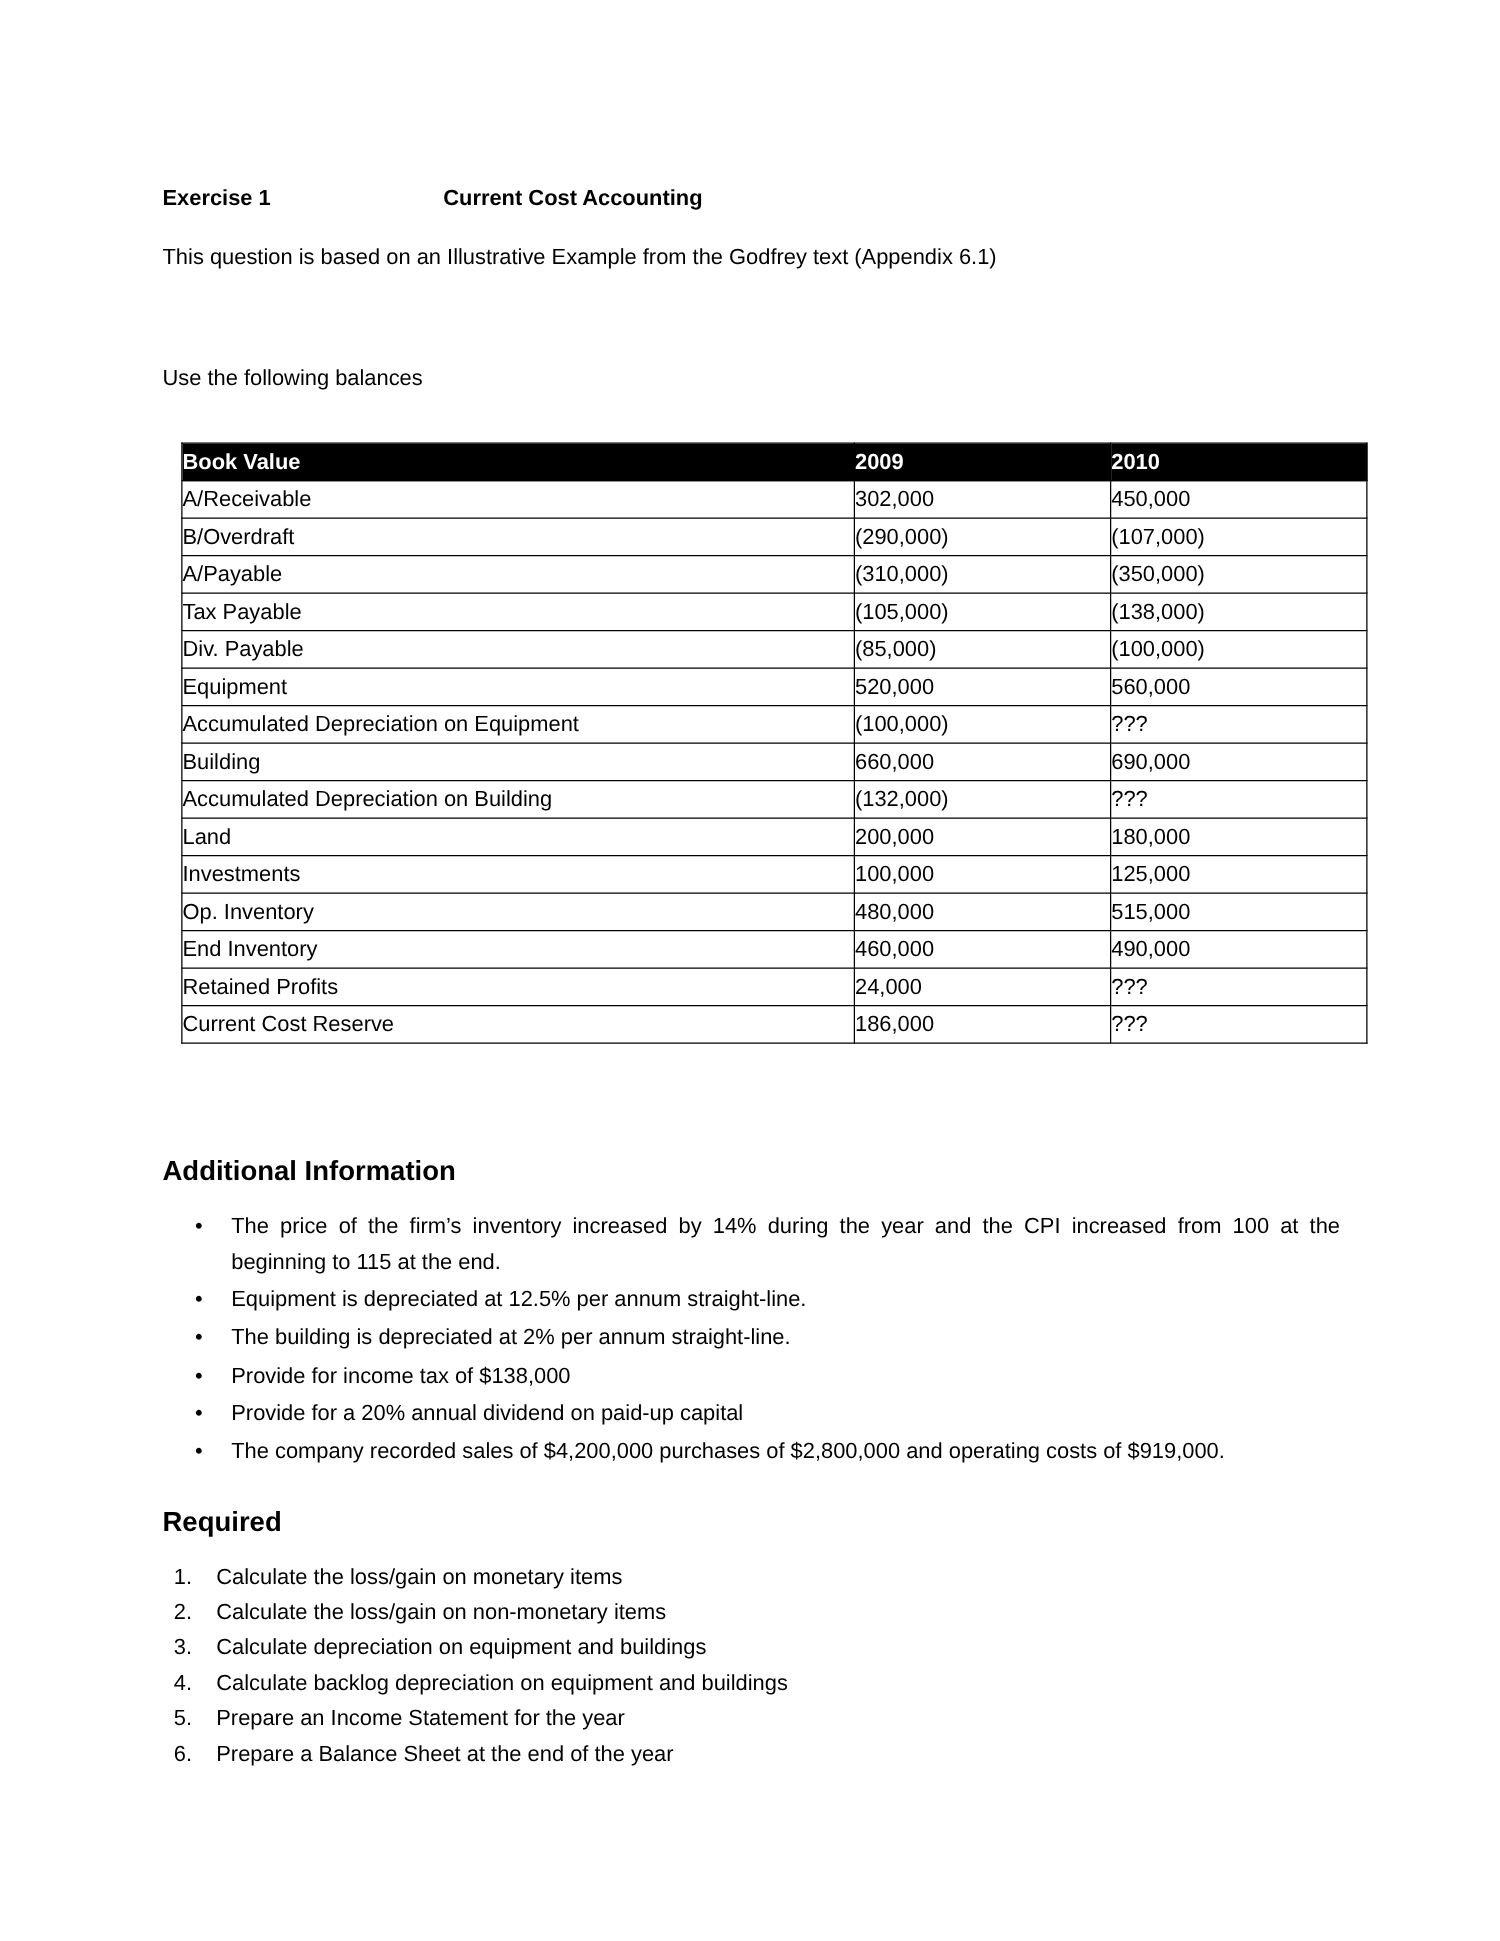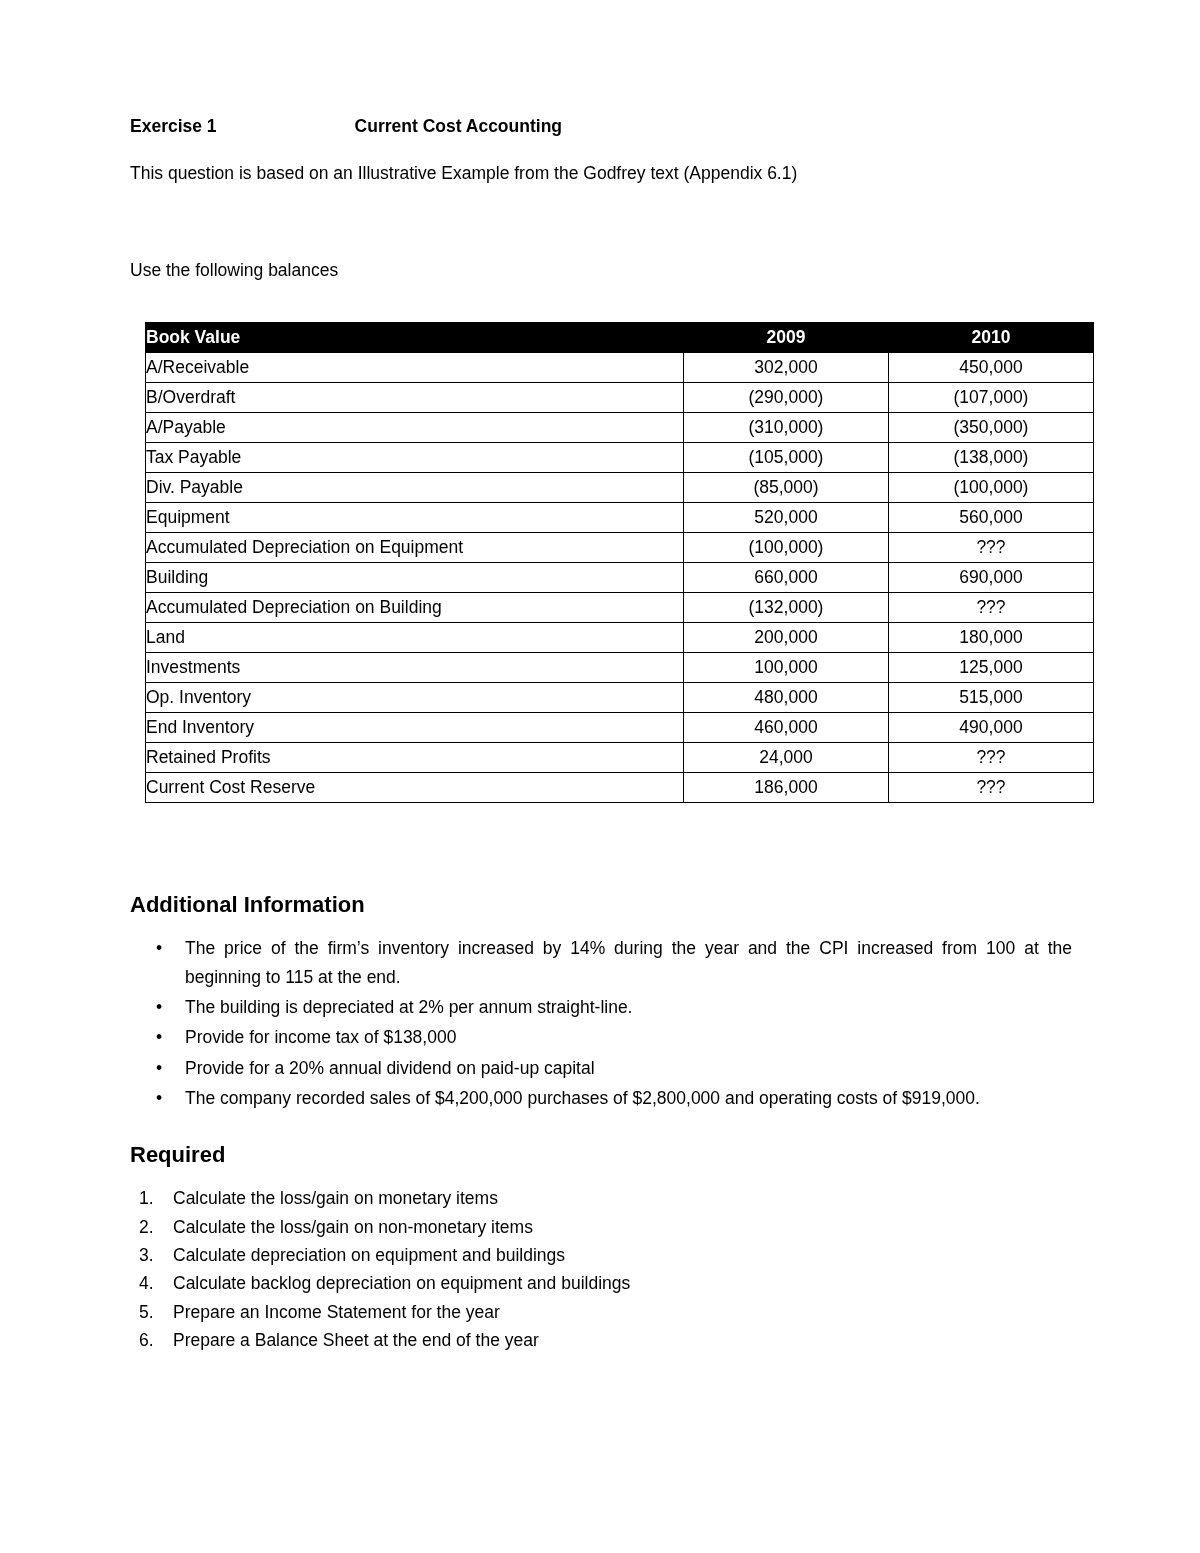--- a/index.html
+++ b/index.html
@@ -15,21 +15,21 @@
     position: relative;
     width: 1200px;
     height: 1553px;
     background: #ffffff;
     overflow: hidden;
     box-sizing: border-box;
   }
   .content {
     position: absolute;
     left: 130px;
-    top: 116px;
+    top: 148px;
     width: 930px;
   }
 
   
   .heading-row {
     font-size: 17.5px;
     font-weight: bold;
     line-height: 1.25;
     margin: 0 0 24px 0;
     white-space: pre;
@@ -64,21 +64,21 @@
     box-sizing: border-box;
   }
   table.balances thead th {
     background: #000000;
     color: #ffffff;
     font-weight: bold;
     border-color: #000000;
     height: 30px;
   }
   th.col-label, td.col-label { width: 538px; text-align: left; padding-left: 8px; }
-  th.col-year, td.col-year   { width: 205px; text-align: center; }
+  th.col-year, td.col-year   { width: 205px; text-align: left; }
   td.indented { padding-left: 22px; }
 
   
   .section-title {
     font-size: 22px;
     font-weight: bold;
     margin: 0 0 16px 0;
   }
   ul.info-list {
     list-style: none;
@@ -229,20 +229,21 @@
           </tr>
         </tbody>
     </table>
 
     <div class="spacer-lg"></div>
 
     <div class="section-title">Additional Information</div>
 
     <ul class="info-list" id="info-list">
         <li>The price of the firm’s inventory increased by 14% during the year and the CPI increased from 100 at the beginning to 115 at the end.</li>
+        <li>Equipment is depreciated at 12.5% per annum straight-line.</li>
         <li>The building is depreciated at 2% per annum straight-line.</li>
         <li>Provide for income tax of $138,000</li>
         <li>Provide for a 20% annual dividend on paid-up capital</li>
         <li>The company recorded sales of $4,200,000 purchases of $2,800,000 and operating costs of $919,000.</li>
       </ul>
 
     <div class="spacer-sm"></div>
 
     <div class="section-title">Required</div>
 

